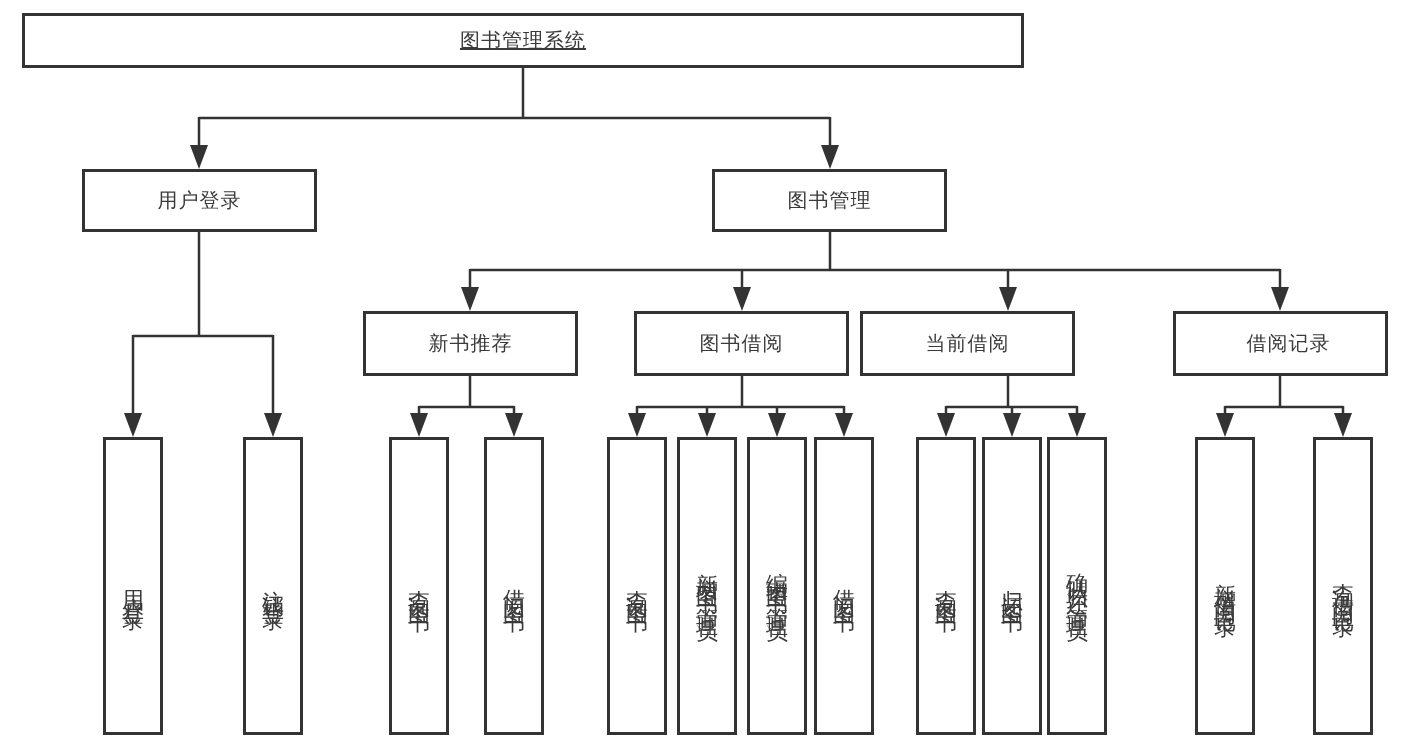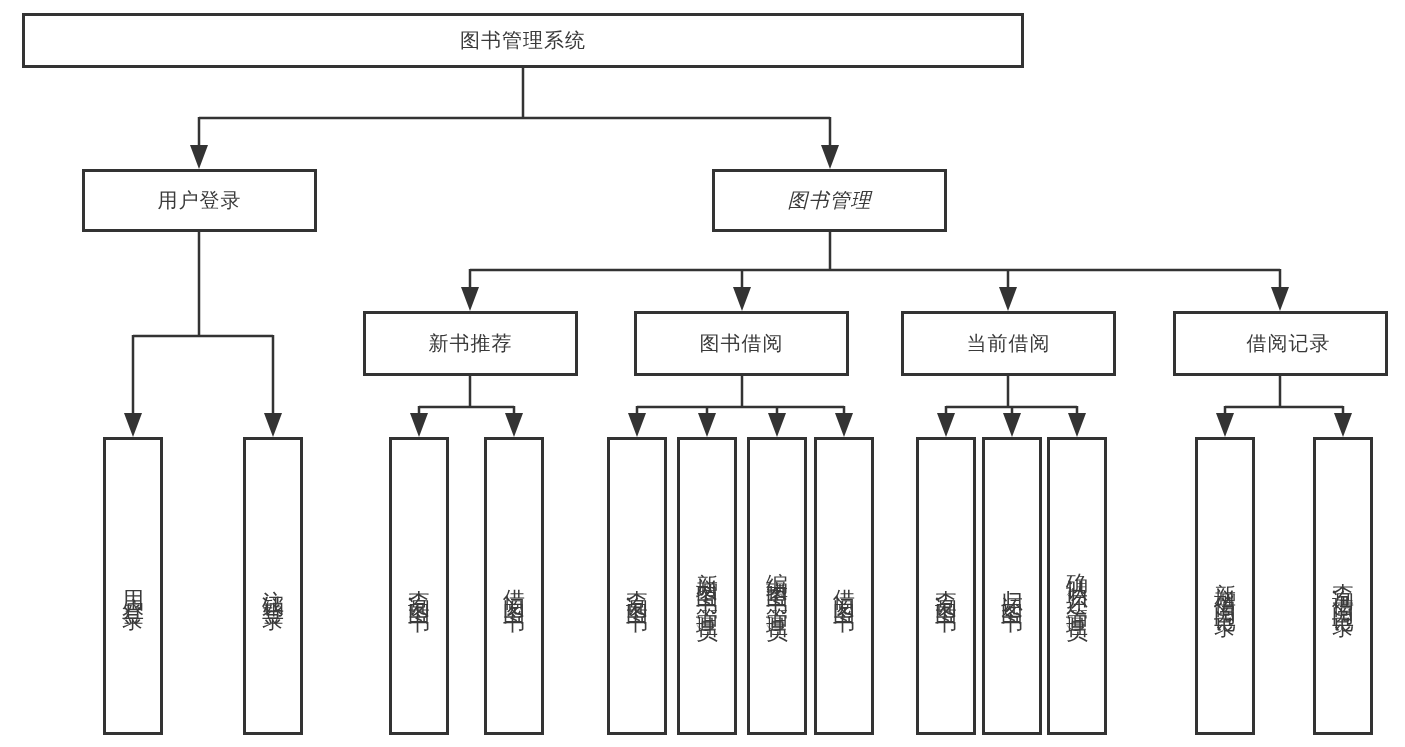--- a/index.html
+++ b/index.html
@@ -18,21 +18,21 @@
   .box {
     position: absolute;
     box-sizing: border-box;
     border: 3px solid #333333;
     background: #ffffff;
     display: flex;
     align-items: center;
     justify-content: center;
     color: #3a3a3a;
   }
-  .root  { left: 22px;  top: 13px;  width: 1002px; height: 55px; font-size: 20px; }
+  .root  { left: 22px;  top: 13px;  width: 1002px; height: 55px; font-size: 20px; text-decoration: underline; }
   .lvl2  { top: 169px; width: 235px; height: 63px; font-size: 20px; }
   .lvl3  { top: 311px; width: 215px; height: 65px; font-size: 20px; }
   .leaf  { top: 437px; width: 60px;  height: 298px; font-size: 22px; }
   .lbl   { letter-spacing: 1px; white-space: nowrap; }
   .vlbl  {
     writing-mode: vertical-rl;
     text-orientation: mixed;
     letter-spacing: 7px;
     line-height: 1;
     white-space: nowrap;
@@ -94,31 +94,31 @@
     </g>
   </svg>
 
   <div class="box root">
     <span class="lbl">图书管理系统</span>
   </div>
 
   <div class="box lvl2" style="left:82px;">
     <span class="lbl">用户登录</span>
   </div>
-  <div class="box lvl2" style="left:712px;font-style:italic;">
+  <div class="box lvl2" style="left:712px;">
     <span class="lbl">图书管理</span>
   </div>
 
   <div class="box lvl3" style="left:363px;">
     <span class="lbl">新书推荐</span>
   </div>
   <div class="box lvl3" style="left:634px;">
     <span class="lbl">图书借阅</span>
   </div>
-  <div class="box lvl3" style="left:901px;">
+  <div class="box lvl3" style="left:860px;">
     <span class="lbl">当前借阅</span>
   </div>
   <div class="box lvl3" style="left:1173px;padding-left:16px;">
     <span class="lbl">借阅记录</span>
   </div>
 
   <div class="box leaf" style="left:103px;">
     <span class="vlbl">用户登录</span>
   </div>
   <div class="box leaf" style="left:243px;">

